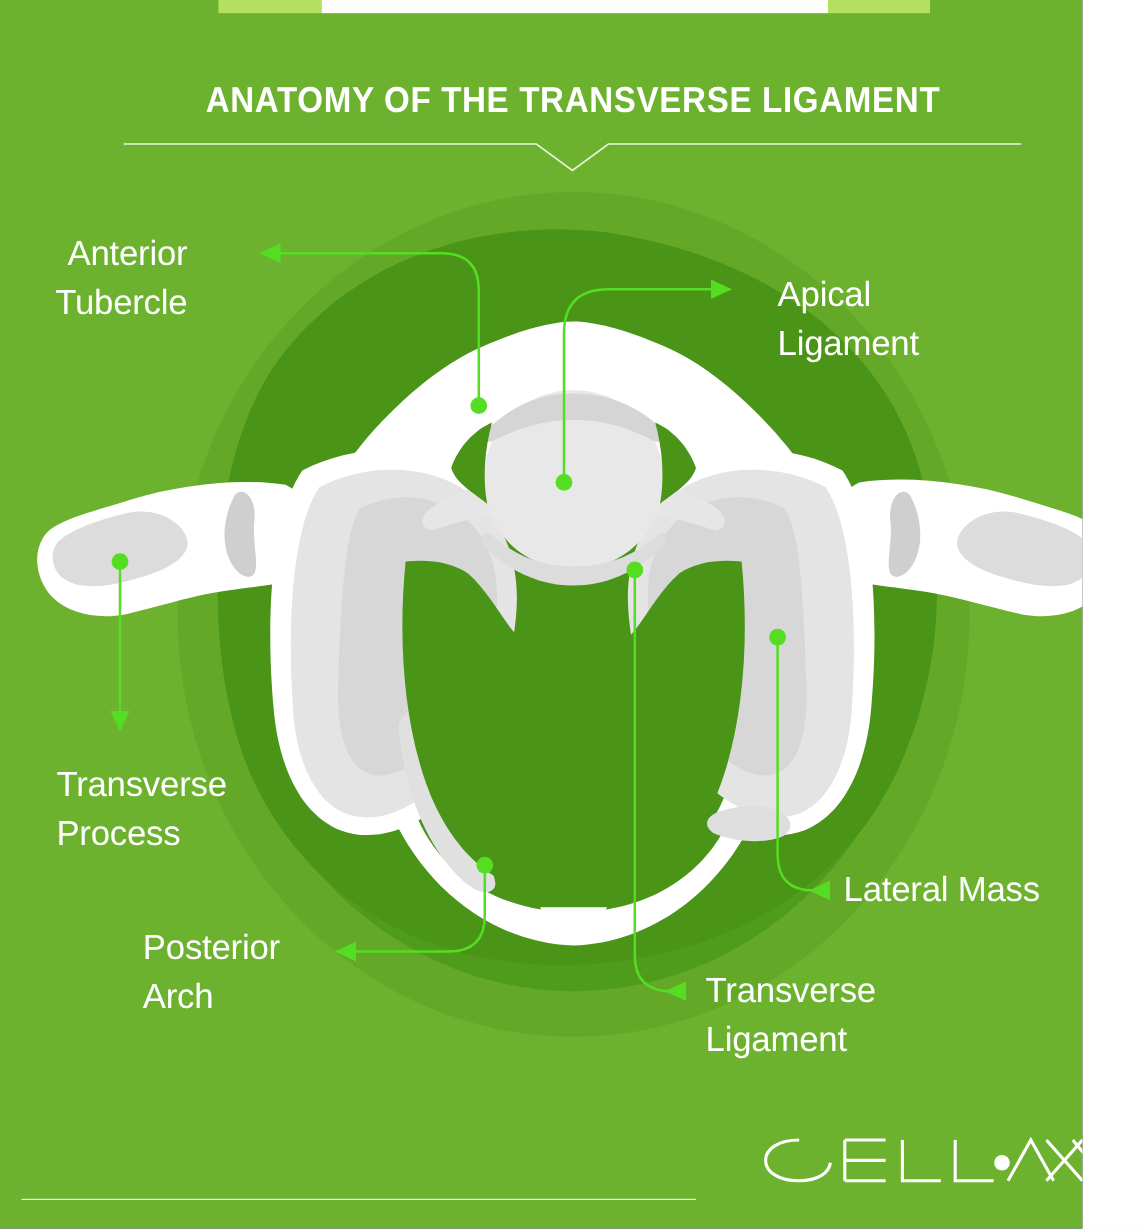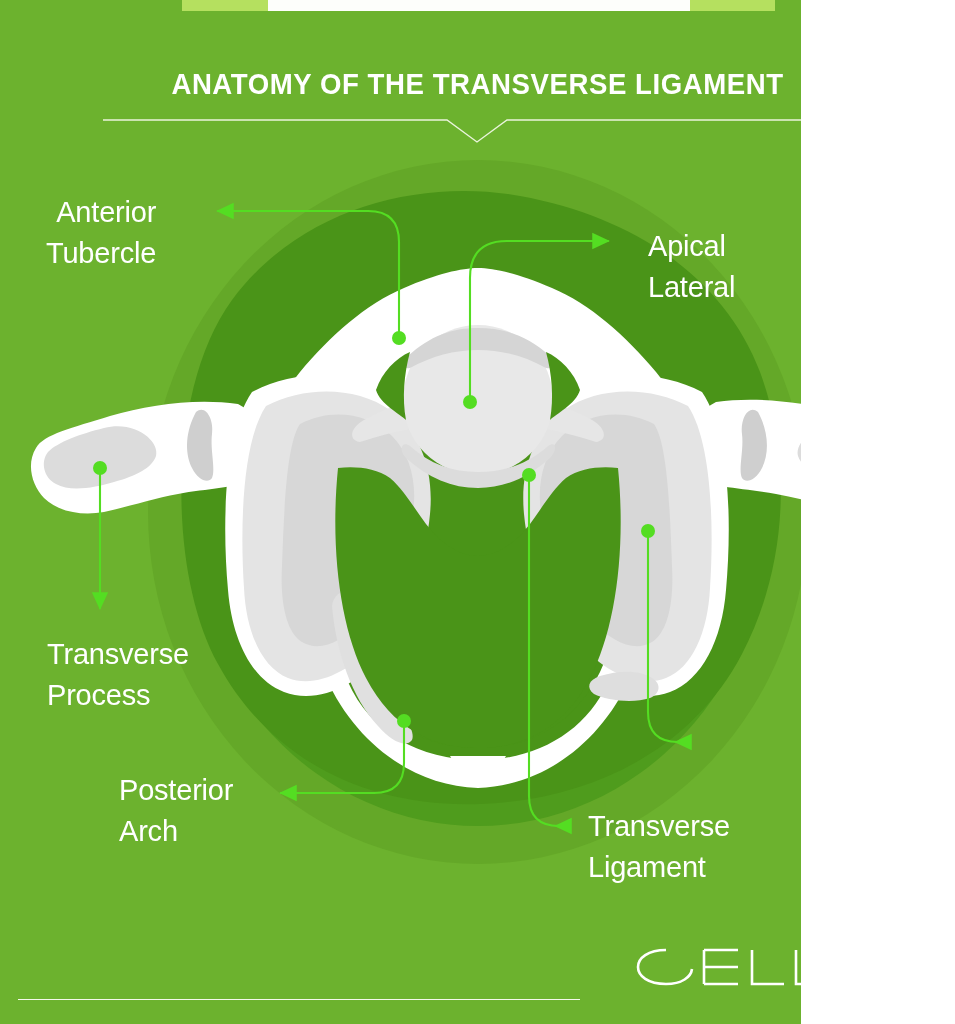--- a/index.html
+++ b/index.html
@@ -6,21 +6,21 @@
   html, body {
     margin: 0;
     padding: 0;
     background: #ffffff;
   }
   body {
     font-family: "Liberation Sans", sans-serif;
   }
   #infographic {
     position: relative;
-    width: 801px;
+    width: 902px;
     height: 1024px;
     overflow: hidden;
     background: #4c1d95;
   }
   #bg-svg, #art-svg, #leader-svg {
     position: absolute;
     top: 0; left: 0;
     width: 955px;
     height: 1024px;
   }
@@ -243,25 +243,26 @@
   </svg>
 
   <svg style="position:absolute;left:0;top:108px;width:955px;height:40px;" viewBox="0 0 955 40" aria-hidden="true">
     <path d="M103,12 L447,12 L477,34 L507,12 L851,12" fill="none" stroke="#eaf4dc" stroke-width="1.4"></path>
   </svg>
 
   <div class="label right-align" id="lbl-anterior-tubercle">Anterior
 Tubercle</div>
 
   <div class="label" id="lbl-apical-ligament">Apical
-Lateral</div>
+Ligament</div>
 
   <div class="label" id="lbl-transverse-process">Transverse
 Process</div>
 
+  <div class="label" id="lbl-lateral-mass">Lateral Mass</div>
 
   <div class="label" id="lbl-posterior-arch">Posterior
 Arch</div>
 
   <div class="label" id="lbl-transverse-ligament">Transverse
 Ligament</div>
 
   <div id="footer-rule"></div>
 
   <svg id="logo" viewBox="0 0 300 58" aria-hidden="true">

